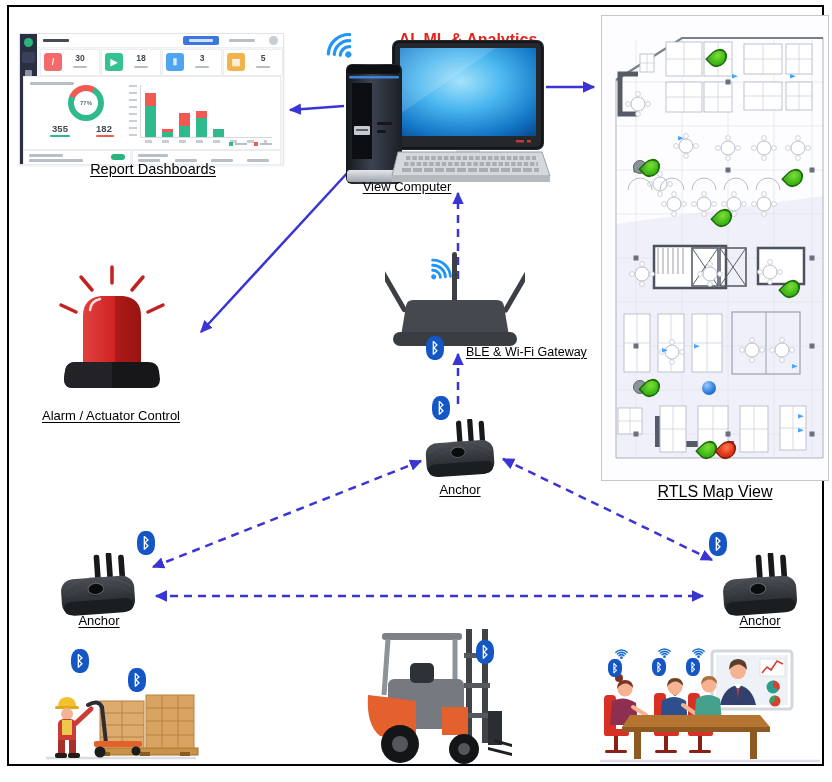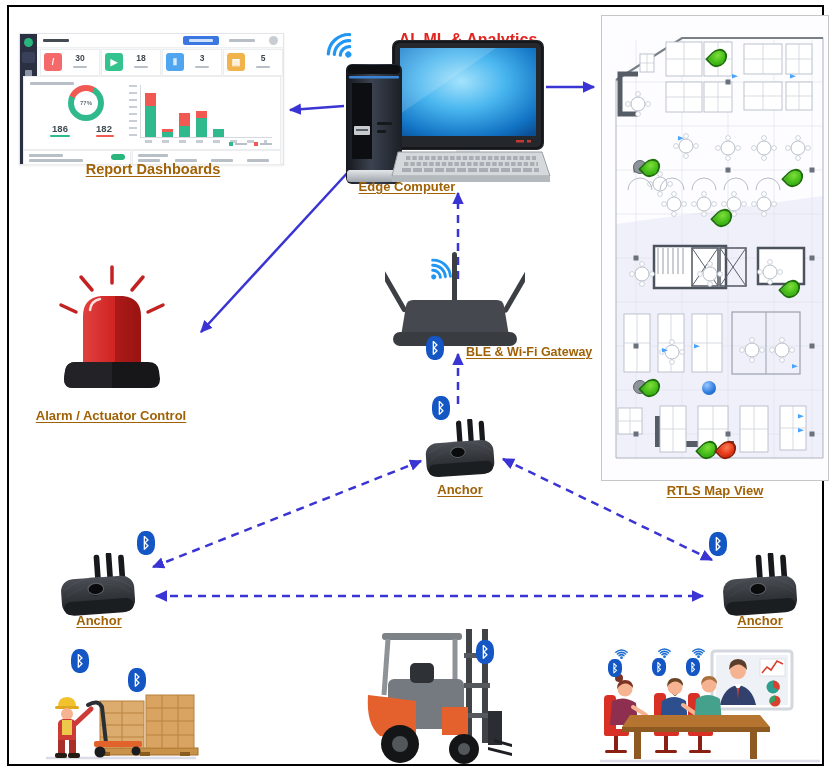--- a/index.html
+++ b/index.html
@@ -6,21 +6,21 @@
   #canvas{position:relative;width:832px;height:782px;background:#ffffff;overflow:hidden;
           font-family:"Liberation Sans",sans-serif;}
   :root{
     --arrow:#3a34d4; --bt:#1356c4; --wifi:#2196f3;
     --mk-green:#3fb915; --mk-red:#e23313; --mk-blue:#2f7fe0;
     --red:#e3251f; --dash-green:#2fb98d; --dash-red:#f05a52;
   }
   .frame{position:absolute;left:7px;top:5px;width:813px;height:757px;border:2px solid #000;}
 
   
-  .lbl{position:absolute;font-weight:700;color:#a16207;text-decoration:underline;
+  .lbl{position:absolute;font-weight:400;color:#000000;text-decoration:underline;
        text-underline-offset:2px;text-align:center;font-size:13px;white-space:nowrap;}
   #title{position:absolute;left:393px;top:31px;width:150px;text-align:center;
          font-weight:700;font-size:16px;color:var(--red);white-space:nowrap;}
 
   
   #arrows{position:absolute;left:0;top:0;pointer-events:none;}
   #arrows line{stroke:var(--arrow);stroke-width:2.5;}
   #arrows line.dash{stroke-dasharray:8 6;}
   #arrows marker path{fill:var(--arrow);}
 
@@ -151,21 +151,21 @@
       <div class="val">5</div>
       <div class="sk sub"></div>
       </div>
     <div id="chartp">
       <div class="sk" style="left:6px;top:5px;width:44px"></div>
       <div id="donut">
         <span class="hole">
             <span>77%</span>
           </span>
       </div>
-      <div class="bignum" style="left:14px;width:44px">186</div>
+      <div class="bignum" style="left:14px;width:44px">355</div>
       <div class="numbar" style="left:26px;width:20px;background:#2fb98d"></div>
       <div class="bignum" style="left:62px;width:36px">182</div>
       <div class="numbar" style="left:72px;width:18px;background:#f05a52"></div>
       <div id="yax"></div>
         <div id="ysk"></div>
       <div id="bars">
           <div class="bar-col">
             <div style="height: 13px; background: rgb(240, 90, 82);"></div>
             <div style="height: 31px; background: rgb(47, 185, 141);"></div>
           </div>
@@ -265,21 +265,21 @@
     </g>
   </svg>
   <svg class="wifi" style="left:324px;top:32px;width:36px;height:31px;transform:rotate(-42deg)" viewBox="0 0 40 34">
     <g stroke="currentColor" stroke-width="3.6" fill="none" stroke-linecap="round">
       <path d="M13 22 a10 10 0 0 1 14 0"></path>
         <path d="M8.5 17 a16.5 16.5 0 0 1 23 0"></path>
         <path d="M4 12 a23 23 0 0 1 32 0"></path>
     </g>
       <circle cx="20" cy="27.5" r="3.4" fill="currentColor"></circle>
   </svg>
-  <div class="lbl" style="left:352px;top:179px;width:110px">Edge Computer</div>
+  <div class="lbl" style="left:352px;top:179px;width:110px">View Computer</div>
 
   <div id="map">
     <svg id="plan" width="226" height="464" viewBox="0 0 226 464">
         <polygon points="14,208 221,180 221,442 14,442" fill="#e9e9f7" opacity="0.65"></polygon>
         <line x1="34" y1="24" x2="34" y2="442" stroke="#dfe2ea" stroke-width="0.7"></line>
         <line x1="80" y1="24" x2="80" y2="442" stroke="#dfe2ea" stroke-width="0.7"></line>
         <line x1="126" y1="24" x2="126" y2="442" stroke="#dfe2ea" stroke-width="0.7"></line>
         <line x1="172" y1="24" x2="172" y2="442" stroke="#dfe2ea" stroke-width="0.7"></line>
         <line x1="210" y1="24" x2="210" y2="442" stroke="#dfe2ea" stroke-width="0.7"></line>
         <line x1="14" y1="66" x2="221" y2="66" stroke="#dfe2ea" stroke-width="0.7"></line>
@@ -492,21 +492,21 @@
           <span class="dot-blue"></span>
         </div>
         <div class="marker" style="left: 46%; top: 93.1%;">
           <span class="leaf"></span>
         </div>
         <div class="marker" style="left: 54.4%; top: 93.1%;">
           <span class="leaf red"></span>
         </div>
       </div>
   </div>
-  <div class="lbl" style="left:656px;top:483px;width:118px;font-size:13px">RTLS Map View</div>
+  <div class="lbl" style="left:656px;top:483px;width:118px;font-size:16px">RTLS Map View</div>
 
   <svg class="scene" style="left:50px;top:262px;width:125px;height:130px" viewBox="0 0 125 130">
     <defs>
       <linearGradient id="sir" x1="0" y1="0" x2="1" y2="0">
         <stop offset="0" stop-color="#e04140"></stop>
           <stop offset=".55" stop-color="#cf2422"></stop>
           <stop offset=".56" stop-color="#ab1a18"></stop>
           <stop offset="1" stop-color="#991412"></stop>
       </linearGradient>
     </defs>

